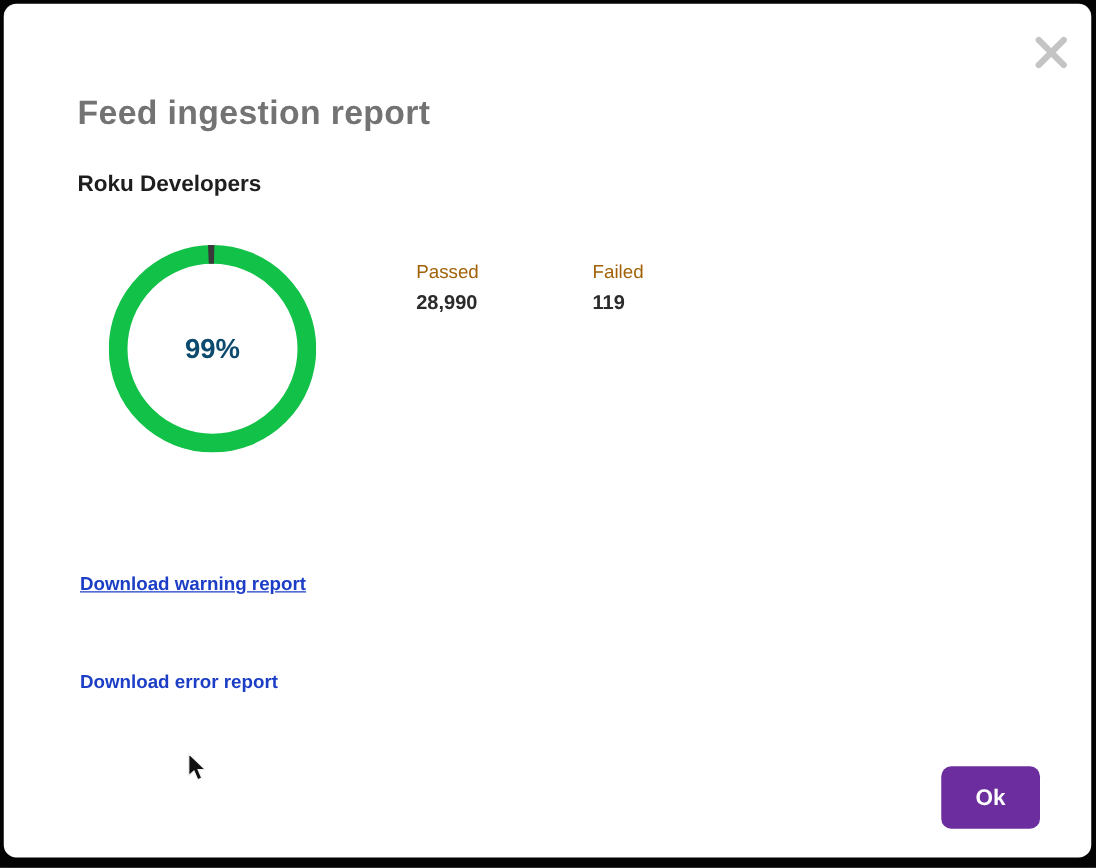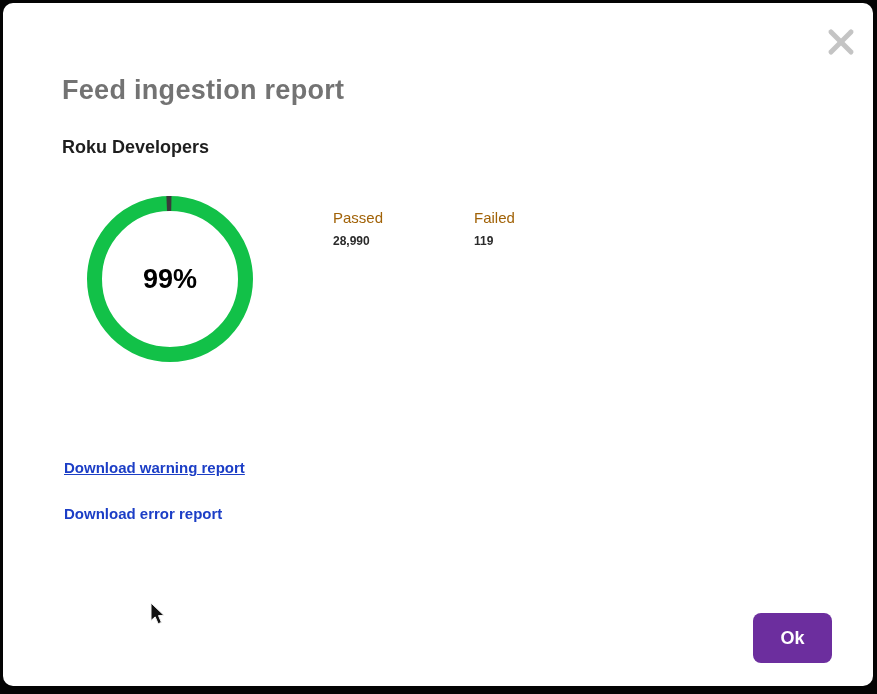--- a/index.html
+++ b/index.html
@@ -8,32 +8,32 @@
   .modal{position:absolute;left:3px;top:3px;right:4px;bottom:8px;background:#ffffff;
          border-radius:10px;box-shadow:0 2px 6px rgba(0,0,0,.5);}
   .close-btn{position:absolute;top:24px;right:16px;width:32px;height:32px;cursor:pointer;
              display:flex;align-items:center;justify-content:center;background:none;border:none;padding:0;}
   .title{position:absolute;left:59px;top:72px;font-size:27px;font-weight:800;color:#737373;
          letter-spacing:.3px;}
   .subtitle{position:absolute;left:59px;top:134px;font-size:18px;font-weight:700;color:#1e1e1e;}
   .ring-wrap{position:absolute;left:84px;top:193px;width:166px;height:166px;}
   .ring-wrap svg{display:block;}
   .ring-pct{position:absolute;left:0;top:0;width:166px;height:166px;display:flex;
-            align-items:center;justify-content:center;font-size:27px;font-weight:700;color:#000000;}
+            align-items:center;justify-content:center;font-size:22px;font-weight:700;color:#0c4a6e;}
   .stat-label{font-size:15px;color:#a16207;}
-  .stat-value{font-size:12px;font-weight:700;color:#2b2b2b;margin-top:8px;}
+  .stat-value{font-size:16px;font-weight:700;color:#2b2b2b;margin-top:8px;}
   .stat-passed{position:absolute;left:330px;top:206px;}
   .stat-failed{position:absolute;left:447px;top:206px;margin-left:24px;}
   .last-ingestion{position:absolute;left:330px;top:280px;font-size:15.5px;color:#8d8d8d;}
   .summary{position:absolute;left:61px;top:396px;width:762px;font-size:15.5px;color:#3c3c3c;
            line-height:28px;}
   .dl-link{position:absolute;left:61px;font-size:15px;font-weight:700;color:#1c3ec6;
            text-decoration:none;cursor:pointer;}
   .dl-warning{top:456px;text-decoration:underline;}
-  .dl-error{top:502px;}
+  .dl-error{top:534px;}
   .ok-btn{position:absolute;left:750px;top:610px;width:79px;height:50px;background:#6c2e9e;
           border:none;border-radius:8px;color:#ffffff;font-size:18px;font-weight:700;
           font-family:"Liberation Sans","DejaVu Sans",sans-serif;cursor:pointer;}
   .cursor{position:absolute;left:147px;top:599px;pointer-events:none;}
 </style>
 </head>
 <body>
 
 <div class="stage">
   <div class="modal">

